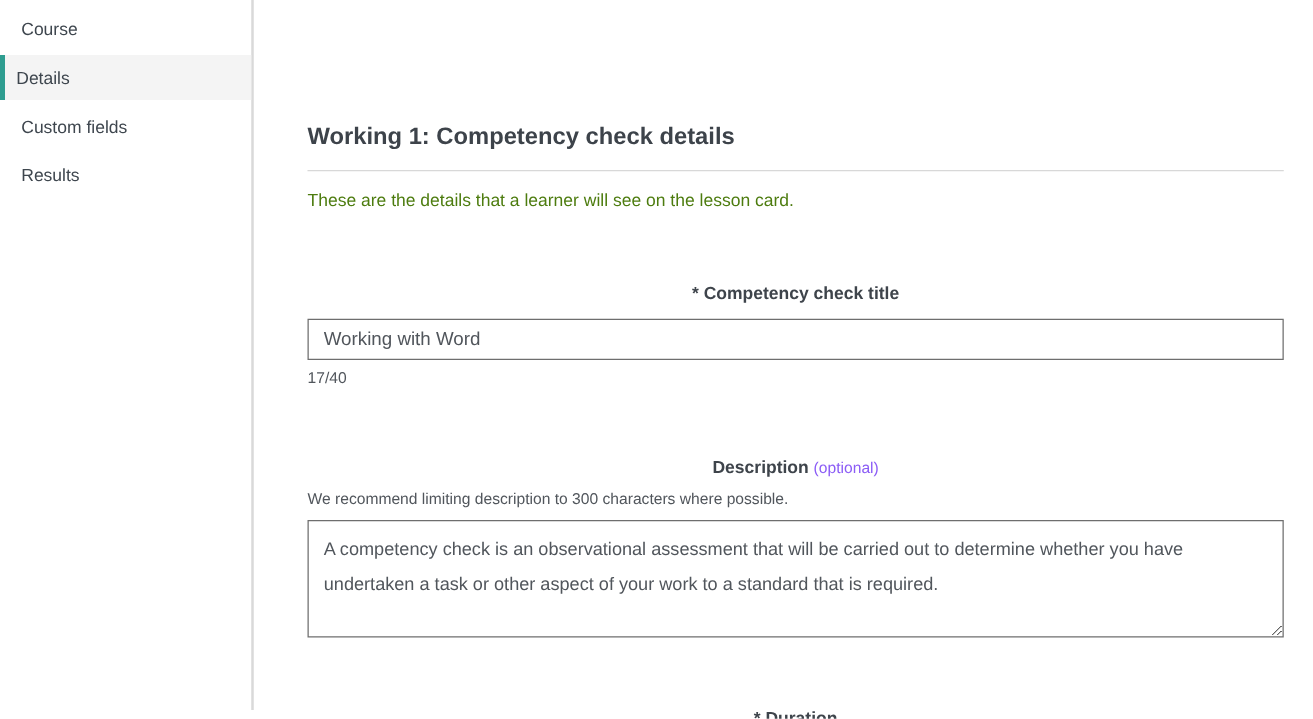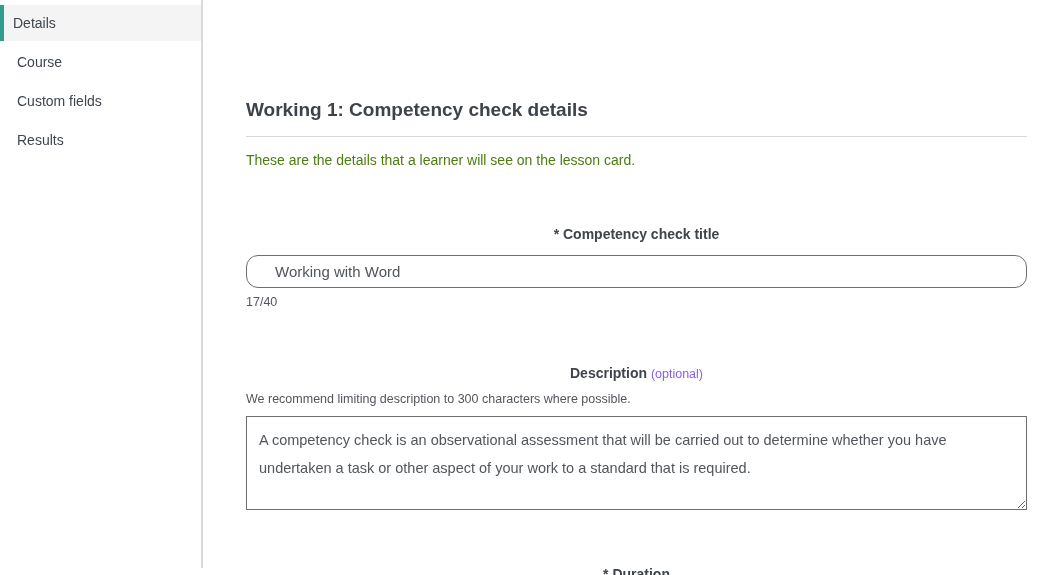--- a/index.html
+++ b/index.html
@@ -74,23 +74,23 @@
     font-size: 12.5px;
     color: #51565c;
   }
 
   .text-input {
     display: block;
     margin-top: 13px;
     width: 100%;
     height: 33px;
     border: 1px solid #6e6e6e;
-    border-radius: 12px;
+    border-radius: 0;
     background: #ffffff;
-    padding: 0 28px;
+    padding: 0 12px;
     font-family: "Liberation Sans", sans-serif;
     font-size: 15px;
     color: #51565c;
     outline: none;
   }
   .char-counter {
     margin-top: 7px;
     font-size: 12.5px;
     color: #51565c;
   }
@@ -137,25 +137,25 @@
     font-size: 14px;
     color: #51565c;
   }
 </style>
 </head>
 <body>
 
 <div class="layout">
 
   <nav class="sidebar">
+    <div class="nav-item">
+      <span>Course</span>
+    </div>
     <div class="nav-item active">
       <span>Details</span>
-    </div>
-    <div class="nav-item">
-      <span>Course</span>
     </div>
     <div class="nav-item">
       <span>Custom fields</span>
     </div>
     <div class="nav-item">
       <span>Results</span>
     </div>
   </nav>
 
   <main class="main">

